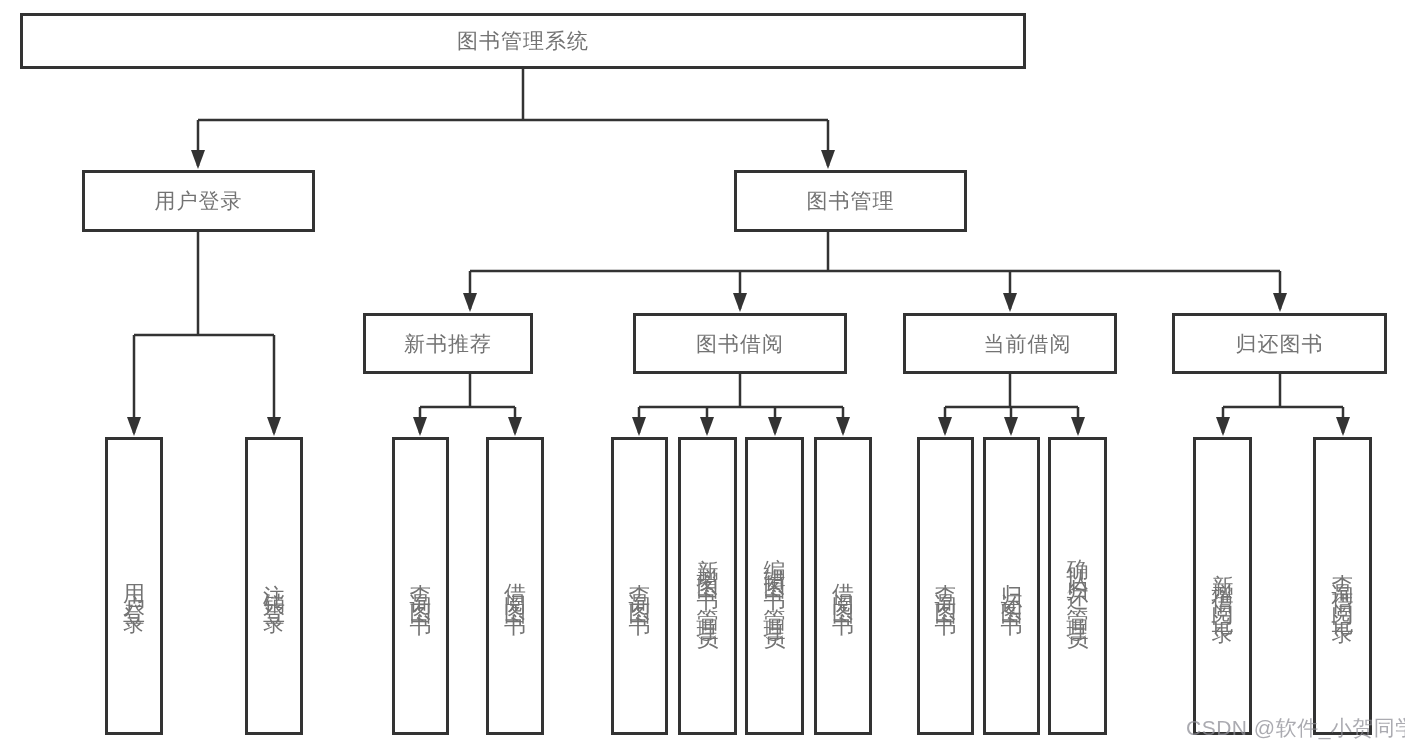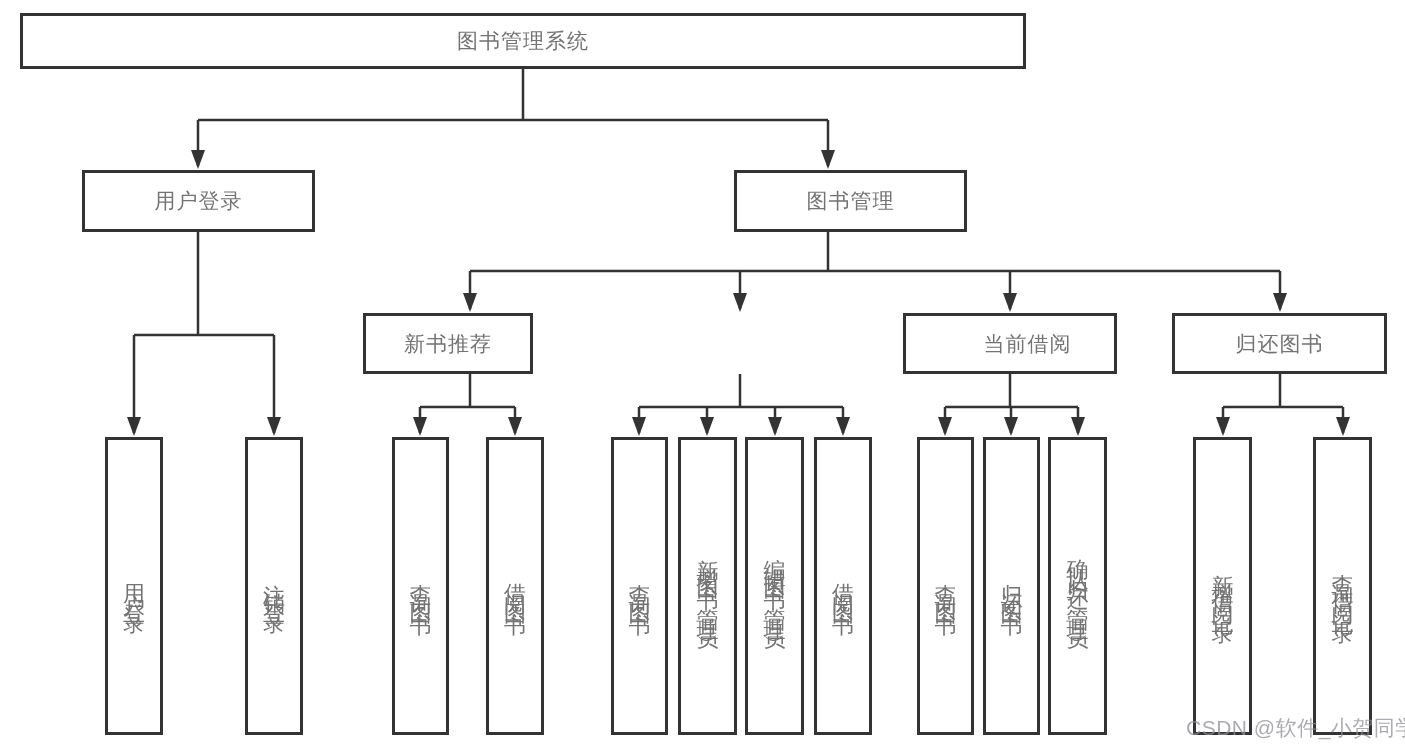--- a/index.html
+++ b/index.html
@@ -124,20 +124,23 @@
   <div class="node h" style="left:82px; top:170px; width:233px; height:62px;">
     <span>用户登录</span>
   </div>
   <div class="node h" style="left:712px; top:170px; width:233px; height:62px;margin-left:22px;">
     <span>图书管理</span>
   </div>
 
   <div class="node h" style="left:363px; top:313px; width:170px; height:61px;">
     <span>新书推荐</span>
   </div>
+  <div class="node h" style="left:633px; top:313px; width:214px; height:61px;">
+    <span>图书借阅</span>
+  </div>
   <div class="node h" style="left:903px; top:313px; width:214px; height:61px;padding-left:35px;">
     <span>当前借阅</span>
   </div>
   <div class="node h" style="left:1172px; top:313px; width:215px; height:61px;">
     <span>归还图书</span>
   </div>
 
   <div class="node v" style="left:105px; top:437px; width:58px; height:298px;">
     <span>用户登录</span>
   </div>

